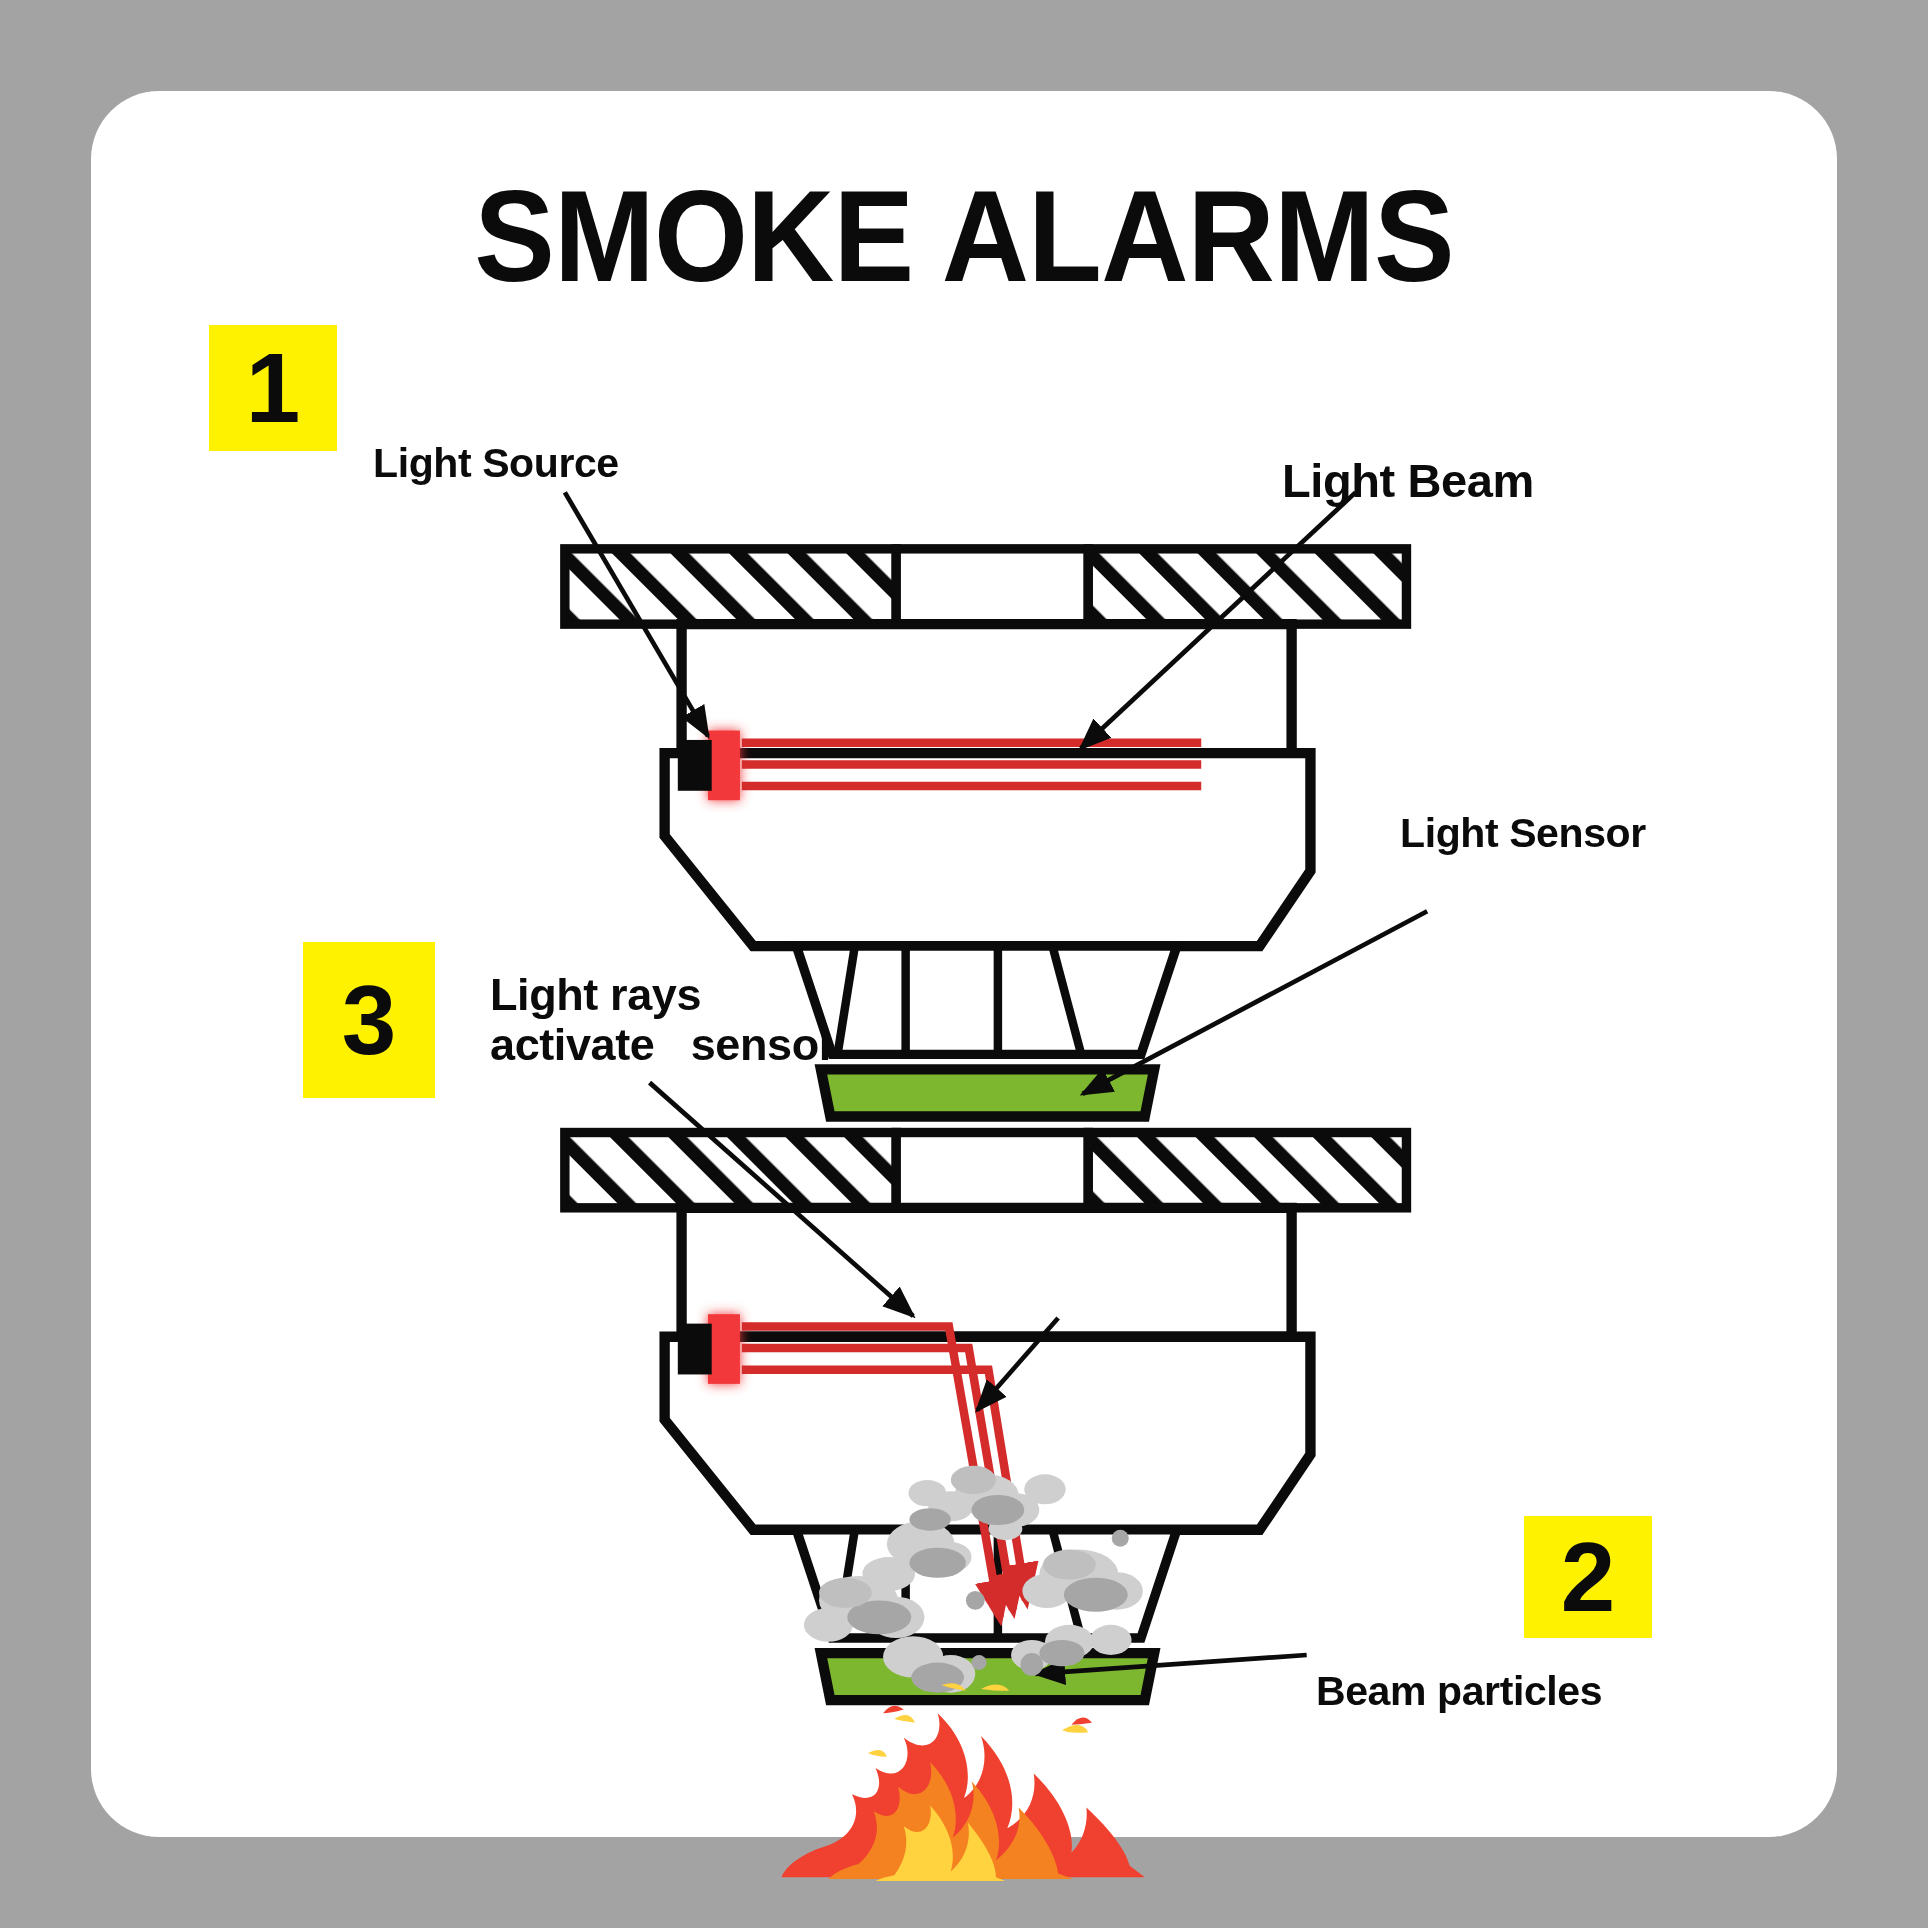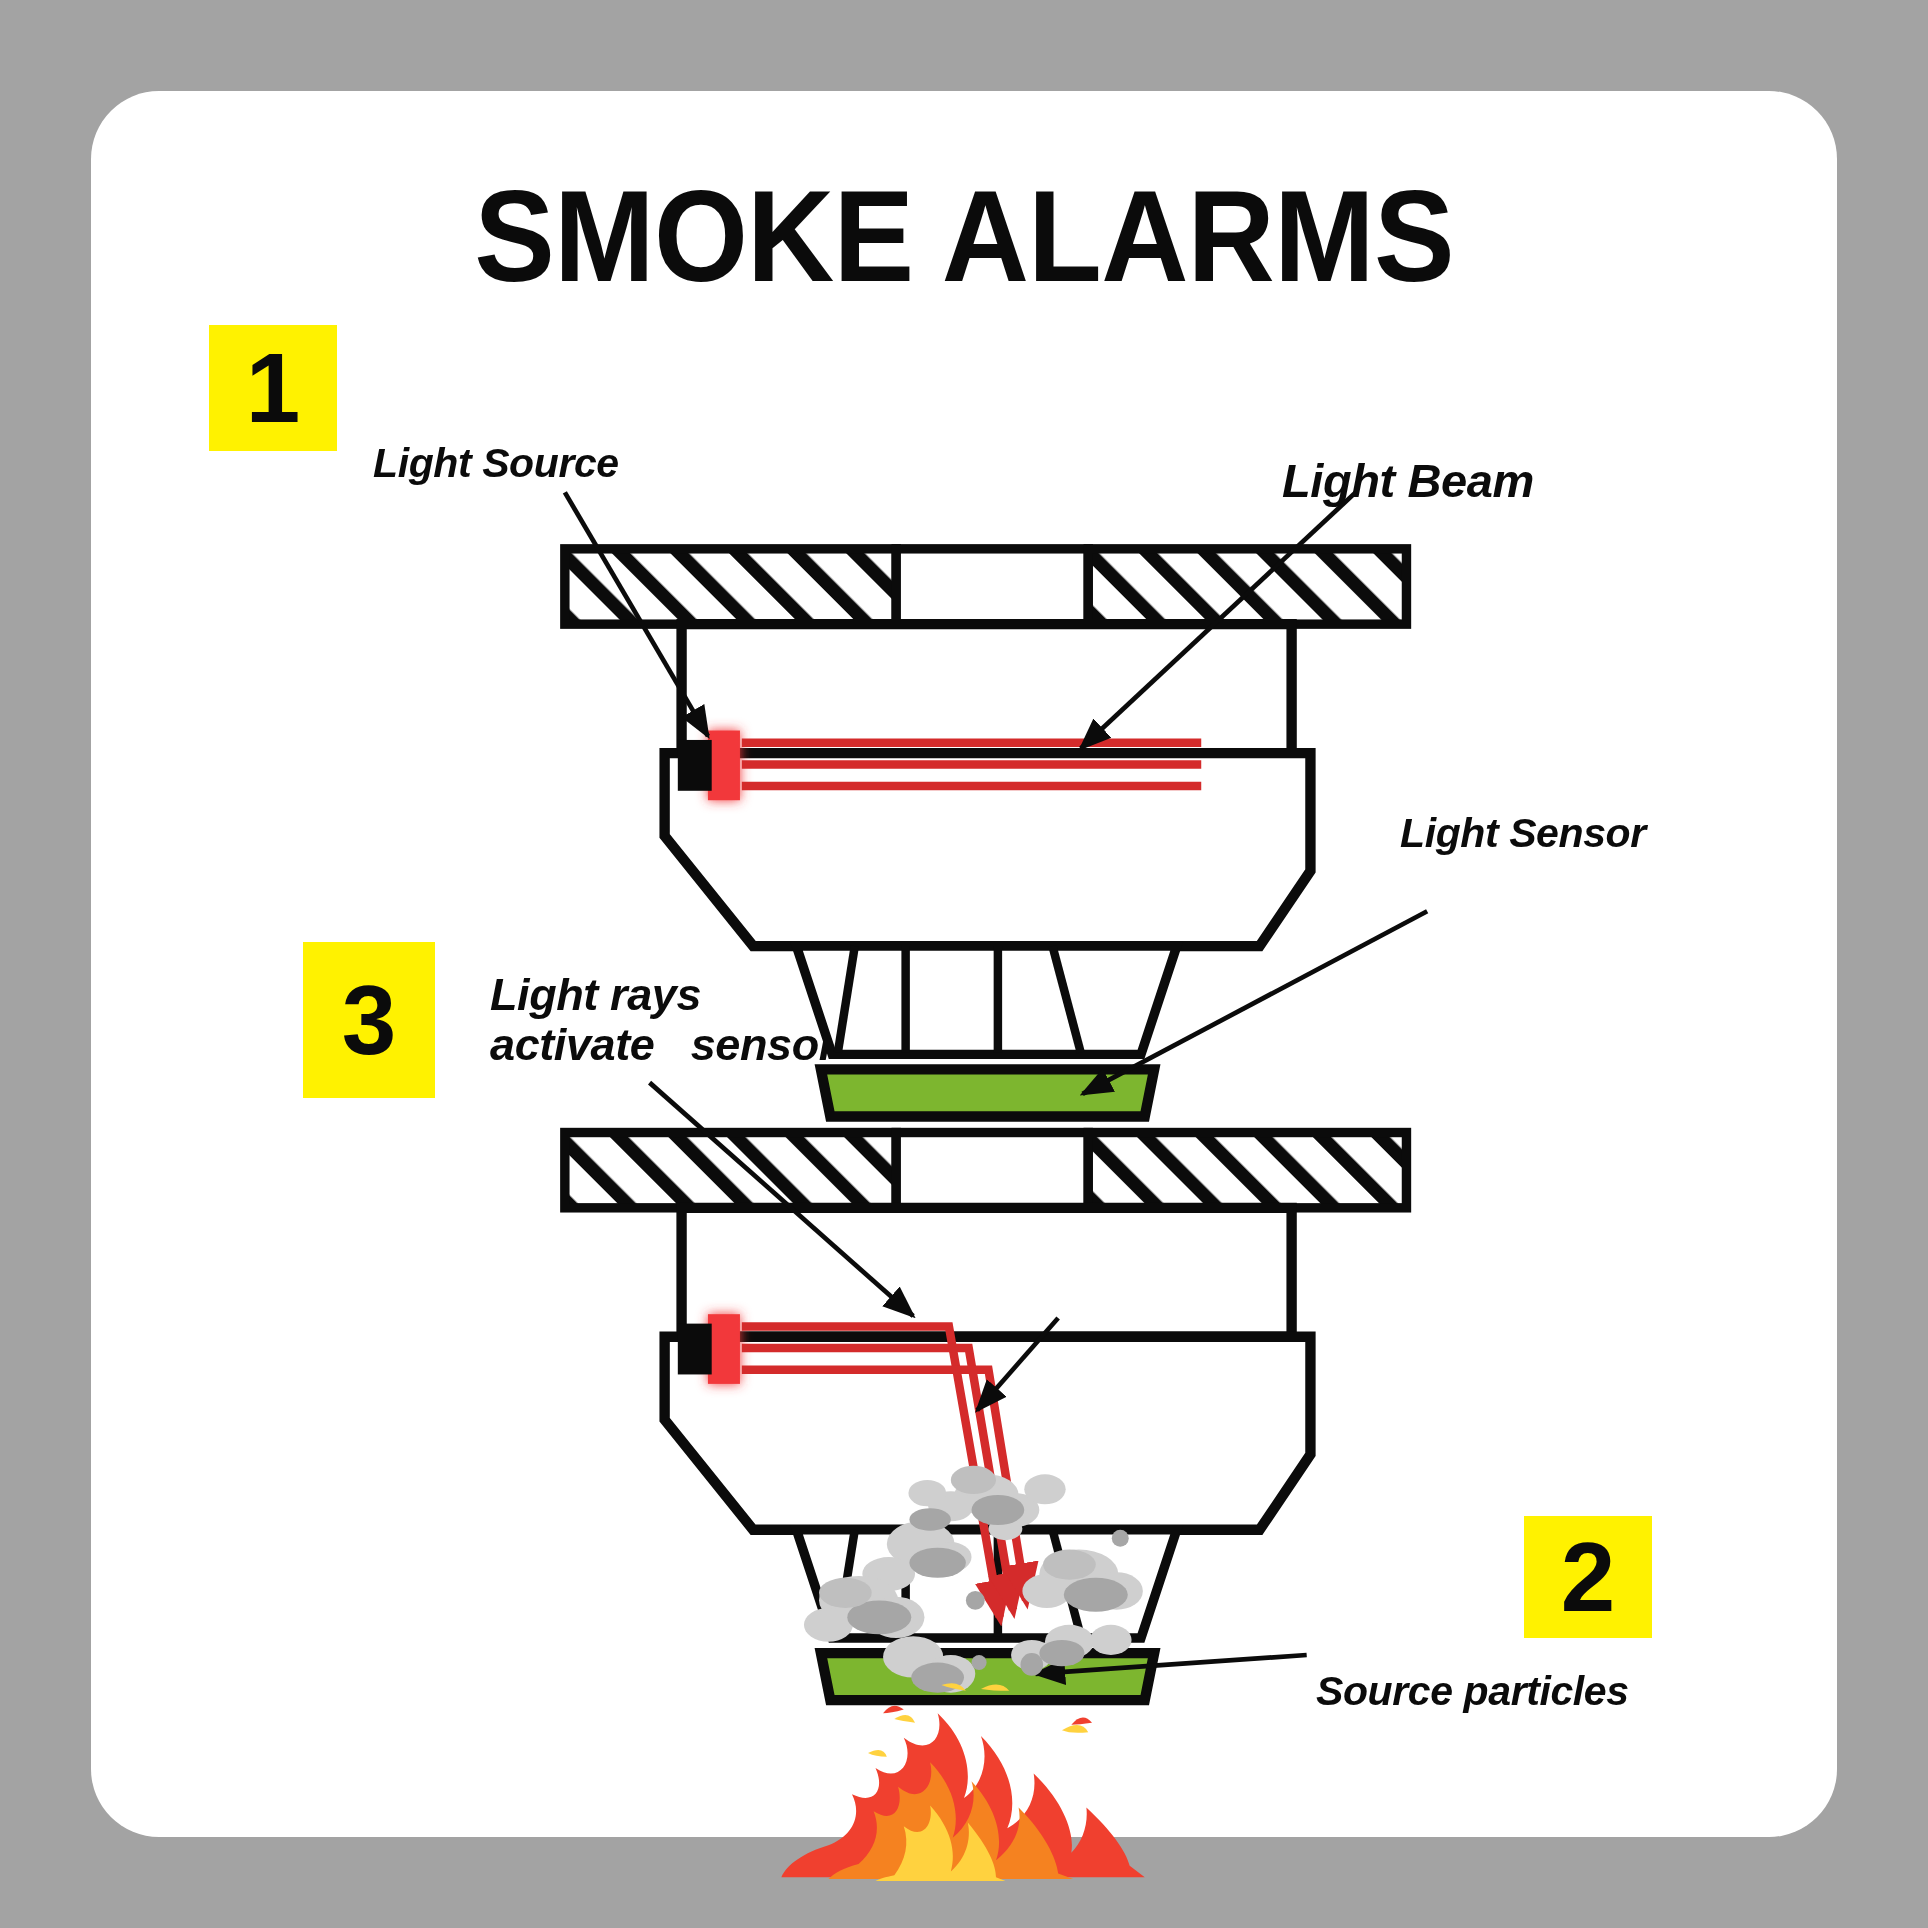--- a/index.html
+++ b/index.html
@@ -60,21 +60,20 @@
   #badge-2 { left: 1524px; top: 1516px; width: 128px; height: 122px; font-size: 98px; }
 
   .label {
     position: absolute;
     font-family: "Liberation Sans", sans-serif;
     font-weight: 700;
     color: #0B0B0B;
     white-space: pre;
     line-height: 1.12;
     letter-spacing: -0.4px;
-    font-style: italic;
   }
   #lbl-light-source { left: 373px; top: 441px; font-size: 41px; }
   #lbl-light-beam   { left: 1282px; top: 455px; font-size: 47px; }
   #lbl-light-sensor { left: 1400px; top: 811px; font-size: 41px; text-align: right; }
   #lbl-step3-head   { left: 490px; top: 970px; font-size: 45px; }
   #lbl-inline-rays  { left: 1067px; top: 1288px; font-size: 26px; font-weight: 700; }
   #lbl-smoke-part   { left: 1316px; top: 1669px; font-size: 41px; }
 
   svg { display: block; }
   #diagram-layer {
@@ -97,21 +96,21 @@
   <div class="badge" id="badge-2">2</div>
 
   <div class="label" id="lbl-light-source">Light Source</div>
   <div class="label" id="lbl-light-beam">Light Beam</div>
   <div class="label" id="lbl-light-sensor">Light Sensor</div>
 
   <div class="label" id="lbl-step3-head"><span>Light rays</span><br><span>activate   sensor</span></div>
 
   <div class="label" id="lbl-inline-rays"><span>Light rays</span><br><span>activate   sensor</span></div>
 
-  <div class="label" id="lbl-smoke-part">Source particles</div>
+  <div class="label" id="lbl-smoke-part">Beam particles</div>
 
   <svg id="diagram-layer" viewBox="0 0 2048 2048" xmlns="http://www.w3.org/2000/svg">
     <defs>
       <pattern id="hatch" width="44" height="44" patternUnits="userSpaceOnUse" patternTransform="rotate(-45)">
         <rect width="44" height="44" fill="#ffffff"></rect>
         <rect width="14" height="44" fill="#0B0B0B"></rect>
       </pattern>
       <marker id="arrowblk" viewBox="0 0 10 10" refX="9" refY="5" markerWidth="7" markerHeight="7" orient="auto-start-reverse">
         <path d="M0,1 L10,5 L0,9 z" fill="#0B0B0B"></path>
       </marker>

